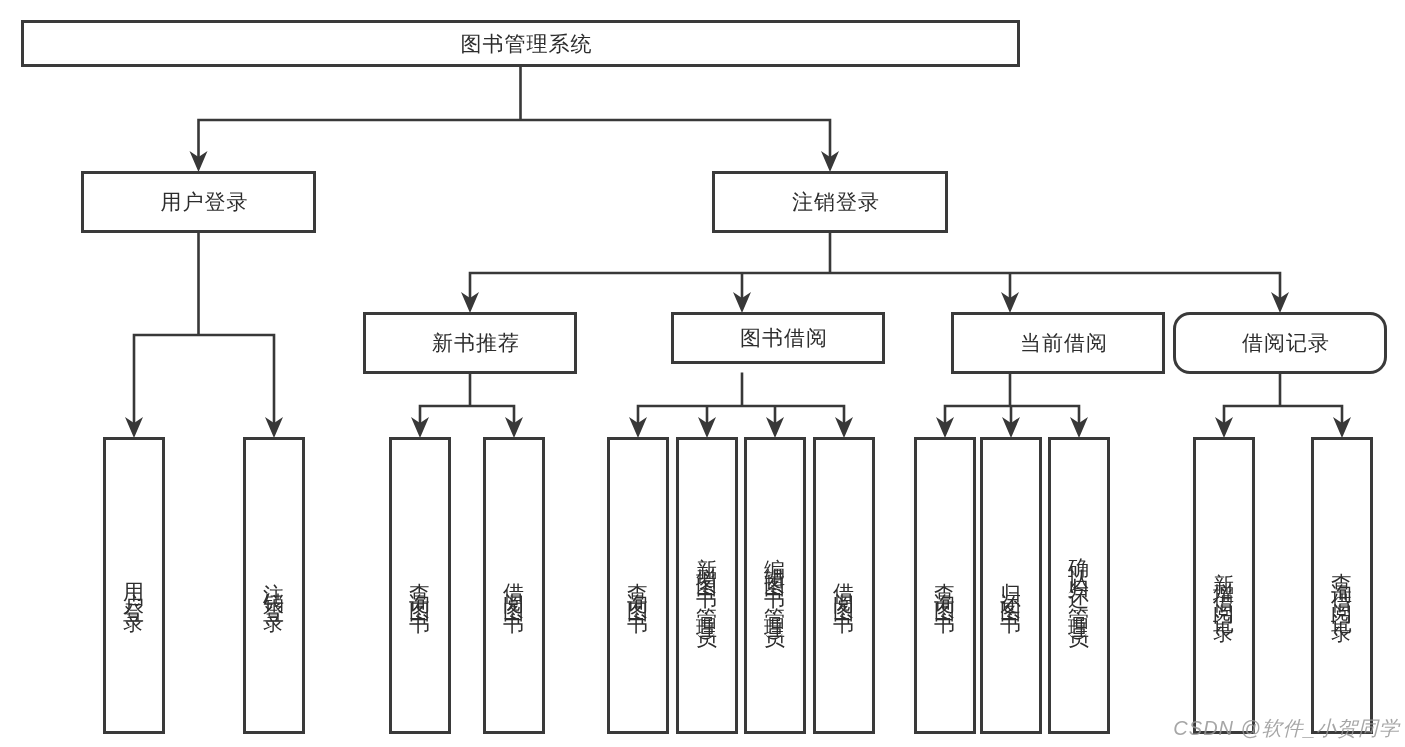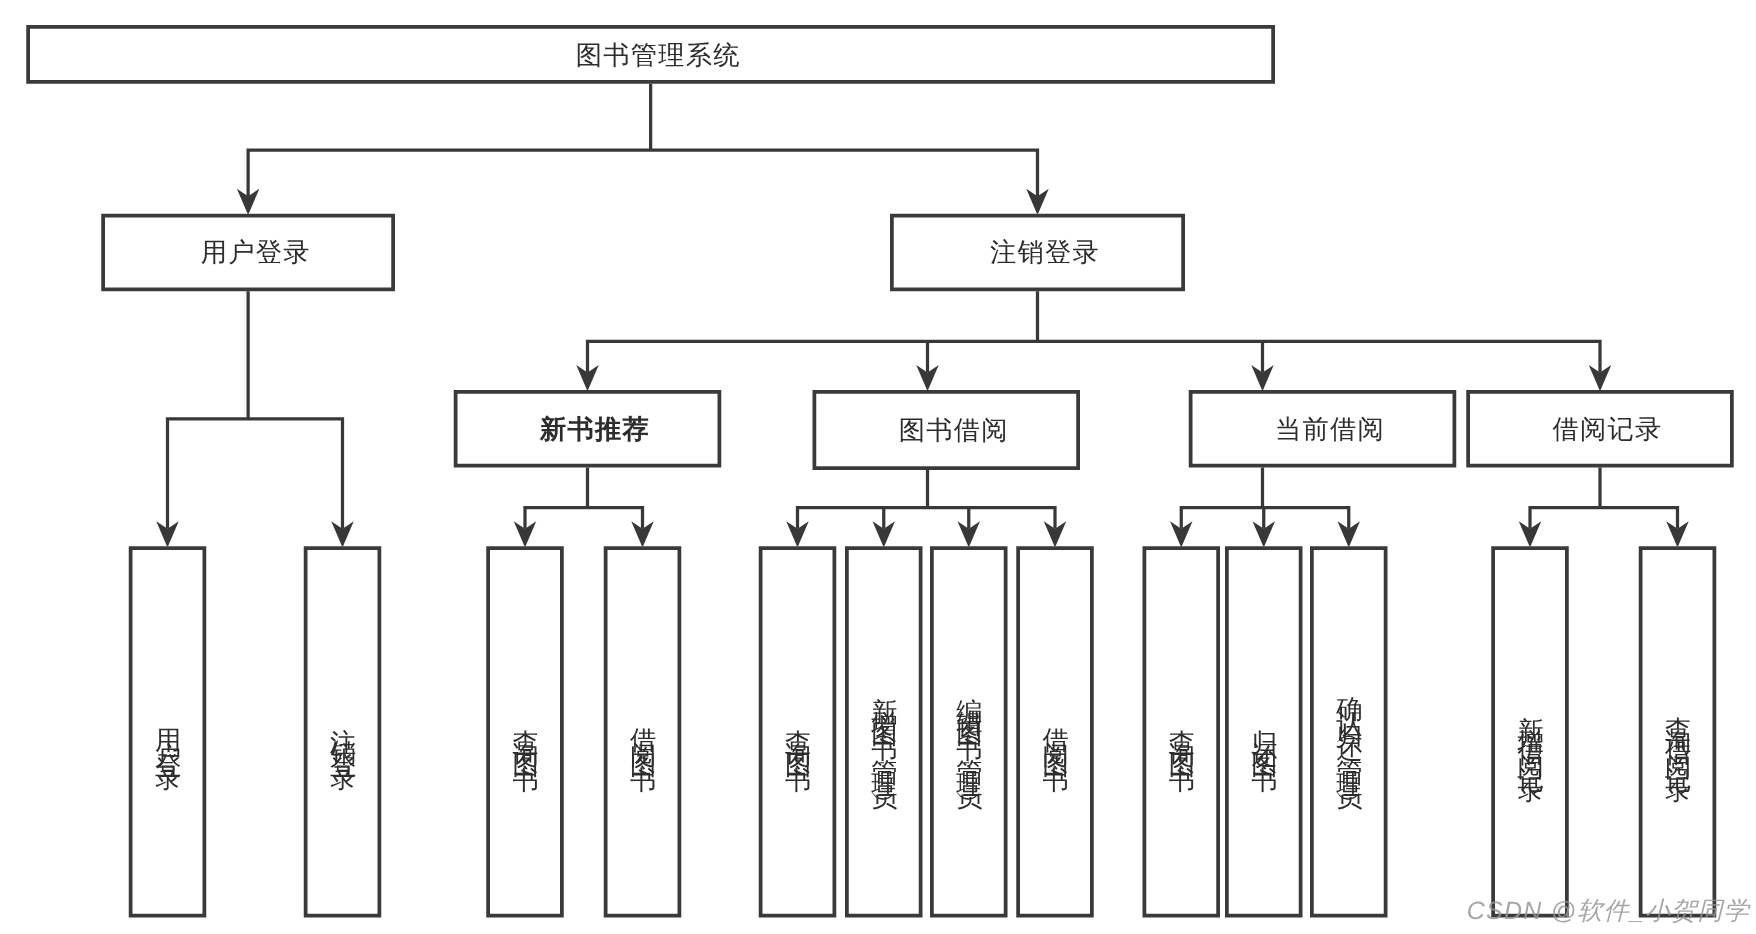--- a/index.html
+++ b/index.html
@@ -94,24 +94,24 @@
       <polygon points="1070,417 1079,423 1088,417 1079,438" fill="#383838"></polygon>
       <polygon points="1215,417 1224,423 1233,417 1224,438" fill="#383838"></polygon>
       <polygon points="1333,417 1342,423 1351,417 1342,438" fill="#383838"></polygon>
     </svg>
 
   <div class="node h" style="left:21px; top:20px; width:999px; height:47px;">图书管理系统</div>
 
   <div class="node h" style="left:81px; top:171px; width:235px; height:62px;">用户登录</div>
   <div class="node h" style="left:712px; top:171px; width:236px; height:62px;">注销登录</div>
 
-  <div class="node h" style="left:363px; top:312px; width:214px; height:62px;font-weight:bold;">新书推荐</div>
-  <div class="node h" style="left:650px; top:312px; width:214px; height:64px;">图书借阅</div>
+  <div class="node h" style="left:363px; top:312px; width:214px; height:62px;">新书推荐</div>
+  <div class="node h" style="left:671px; top:312px; width:214px; height:52px;">图书借阅</div>
   <div class="node h" style="left:903px; top:312px; width:214px; height:62px;margin-left:48px;">当前借阅</div>
-  <div class="node h" style="left:1173px; top:312px; width:214px; height:62px;">借阅记录</div>
+  <div class="node h" style="left:1173px; top:312px; width:214px; height:62px;border-radius:17px;">借阅记录</div>
 
   <div class="node v" style="left:103px; top:437px; width:62px; height:297px;">
     <span class="vtext">用户登录</span>
   </div>
   <div class="node v" style="left:243px; top:437px; width:62px; height:297px;">
     <span class="vtext">注销登录</span>
   </div>
 
   <div class="node v" style="left:389px; top:437px; width:62px; height:297px;">
     <span class="vtext">查询图书</span>

